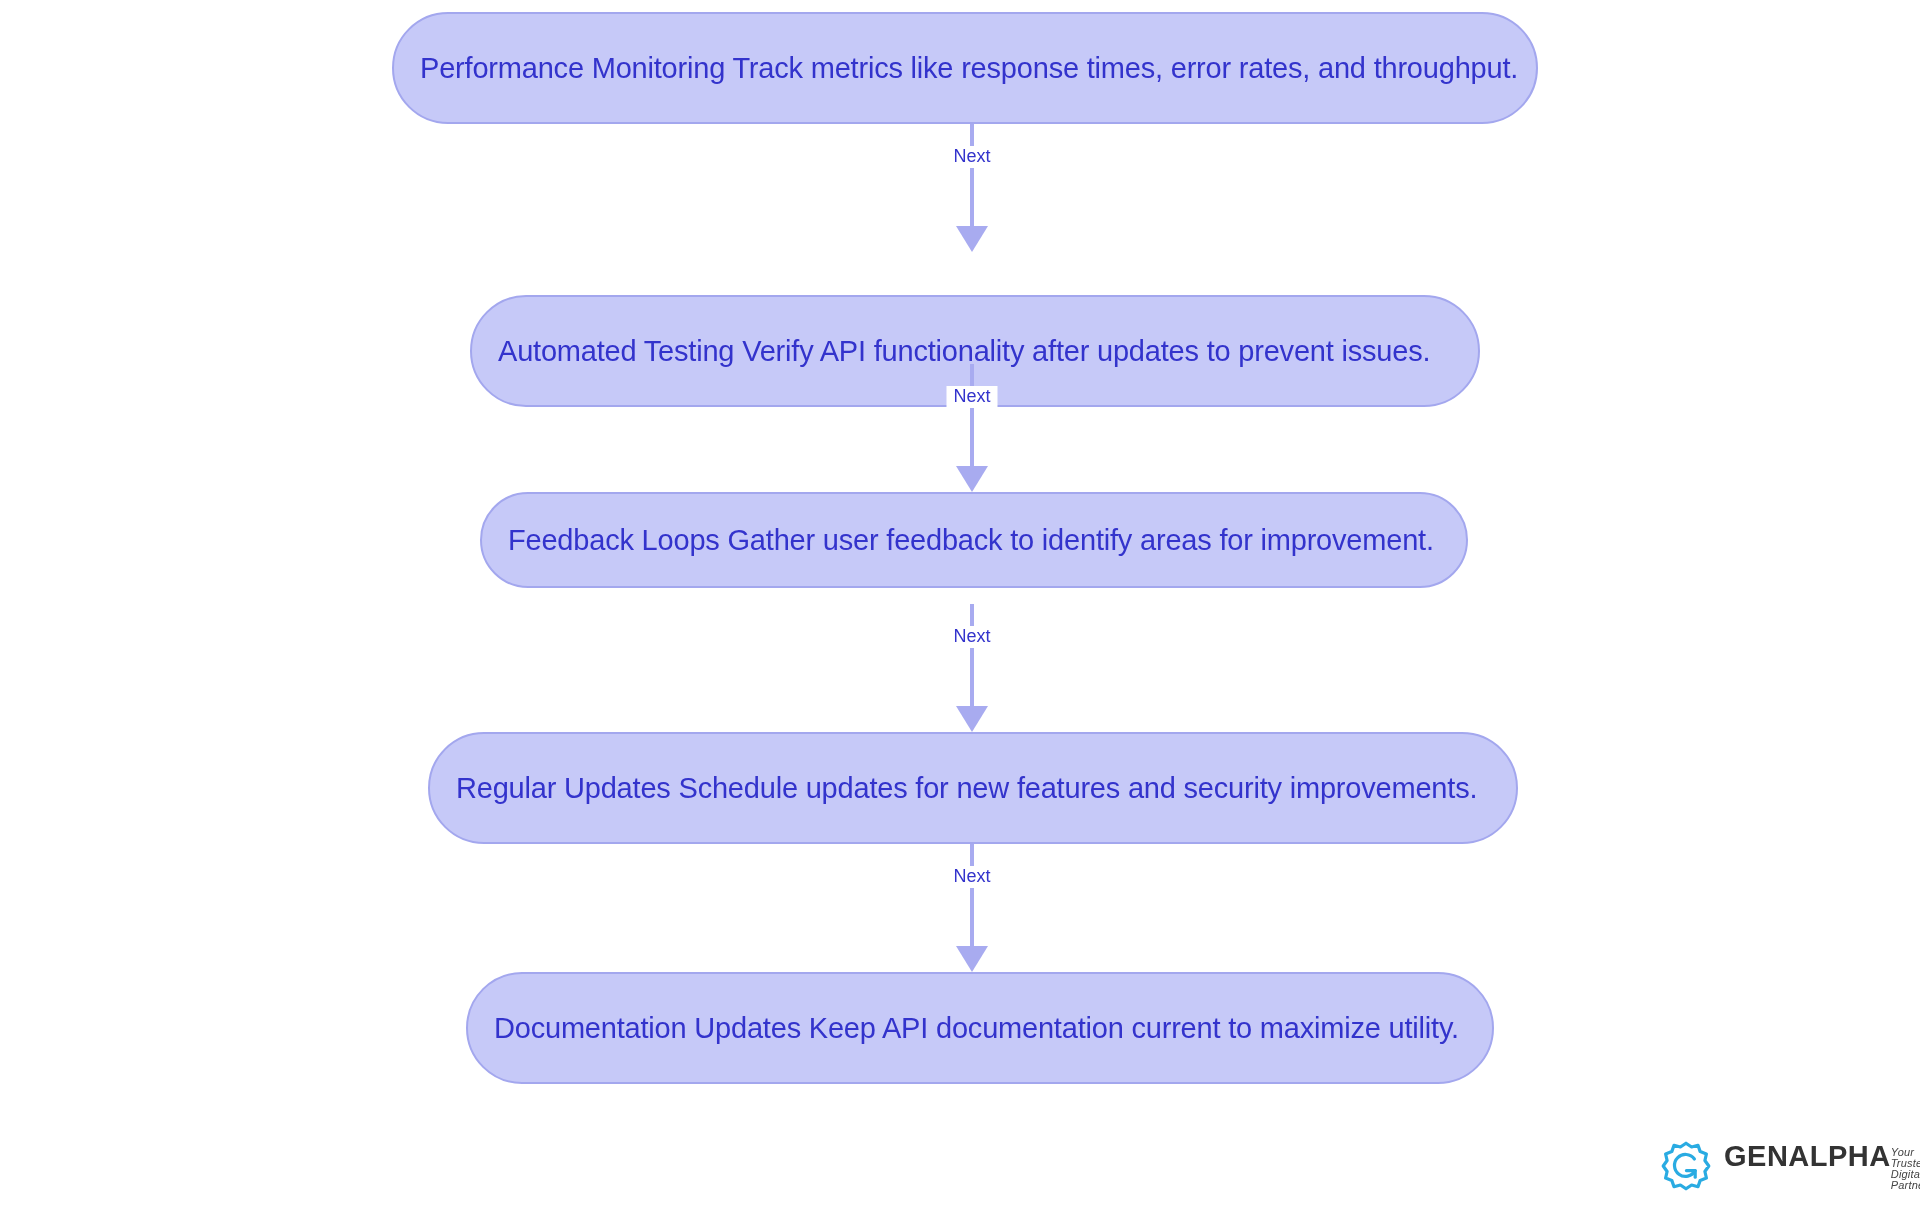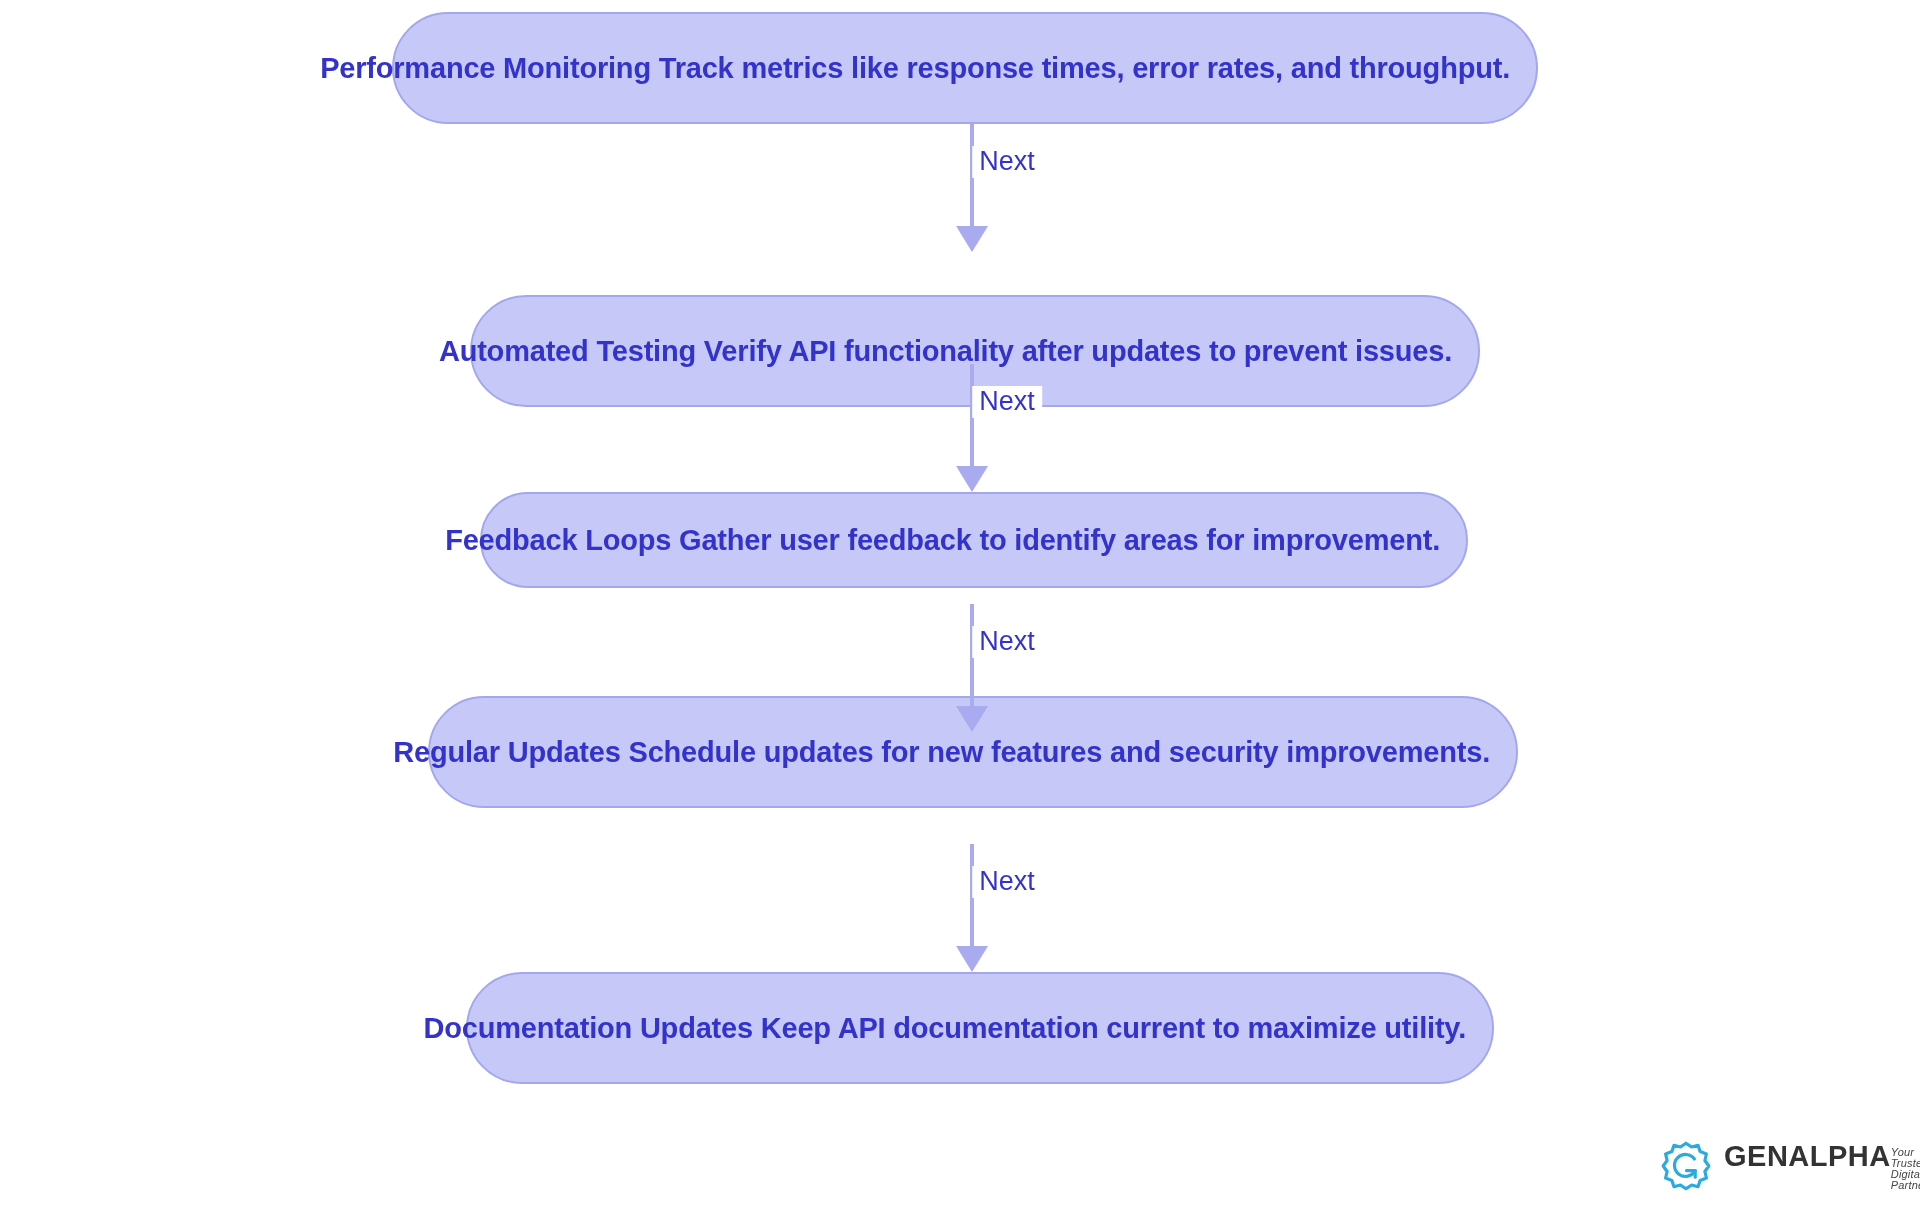--- a/index.html
+++ b/index.html
@@ -21,23 +21,22 @@
 
   
   .node {
     position: absolute;
     box-sizing: border-box;
     background: #c6c9f8;
     border: 2px solid #a3a7ee;
     border-radius: 60px;
     display: flex;
     align-items: center;
-    justify-content: flex-end;
+    justify-content: flex-start;
     text-align: center;
-    font-weight: bold;
   }
   .node-label {
     color: #3333cc;
     font-size: 29px;
     line-height: 1.25;
     letter-spacing: -0.2px;
     white-space: nowrap;
     padding: 0 26px;
   }
 
@@ -64,24 +63,23 @@
     border-right: 16px solid transparent;
     border-top: 26px solid #a8abf0;
   }
   .conn-label {
     position: absolute;
     left: 0;
     transform: translateX(-50%);
     background: #ffffff;
     padding: 1px 7px;
     color: #3333cc;
-    font-size: 27px;
+    font-size: 18px;
     line-height: 1.1;
     white-space: nowrap;
-    margin-left: 35px;
   }
 
   
   #brand {
     position: absolute;
     display: flex;
     align-items: center;
     gap: 12px;
   }
   #brand-mark { display: block; }
@@ -110,21 +108,21 @@
   </div>
 
   <div class="node" style="left: 470px; top: 252px; width: 1010px; height: 112px; border-radius: 56px; margin-top: 43px;">
     <span class="node-label">Automated Testing Verify API functionality after updates to prevent issues.</span>
   </div>
 
   <div class="node" style="left: 480px; top: 492px; width: 988px; height: 96px; border-radius: 56px;">
     <span class="node-label">Feedback Loops Gather user feedback to identify areas for improvement.</span>
   </div>
 
-  <div class="node" style="left: 428px; top: 696px; width: 1090px; height: 112px; border-radius: 56px;">
+  <div class="node" style="left: 428px; top: 732px; width: 1090px; height: 112px; border-radius: 56px;">
     <span class="node-label">Regular Updates Schedule updates for new features and security improvements.</span>
   </div>
 
   <div class="node" style="left: 466px; top: 972px; width: 1028px; height: 112px; border-radius: 56px;">
     <span class="node-label">Documentation Updates Keep API documentation current to maximize utility.</span>
   </div>
 
   <div class="connector" style="left: 972px; top: 124px; height: 128px;">
     <div class="conn-line" style="height: 102px;"></div>
     <div class="conn-head" style="top: 102px;"></div>

